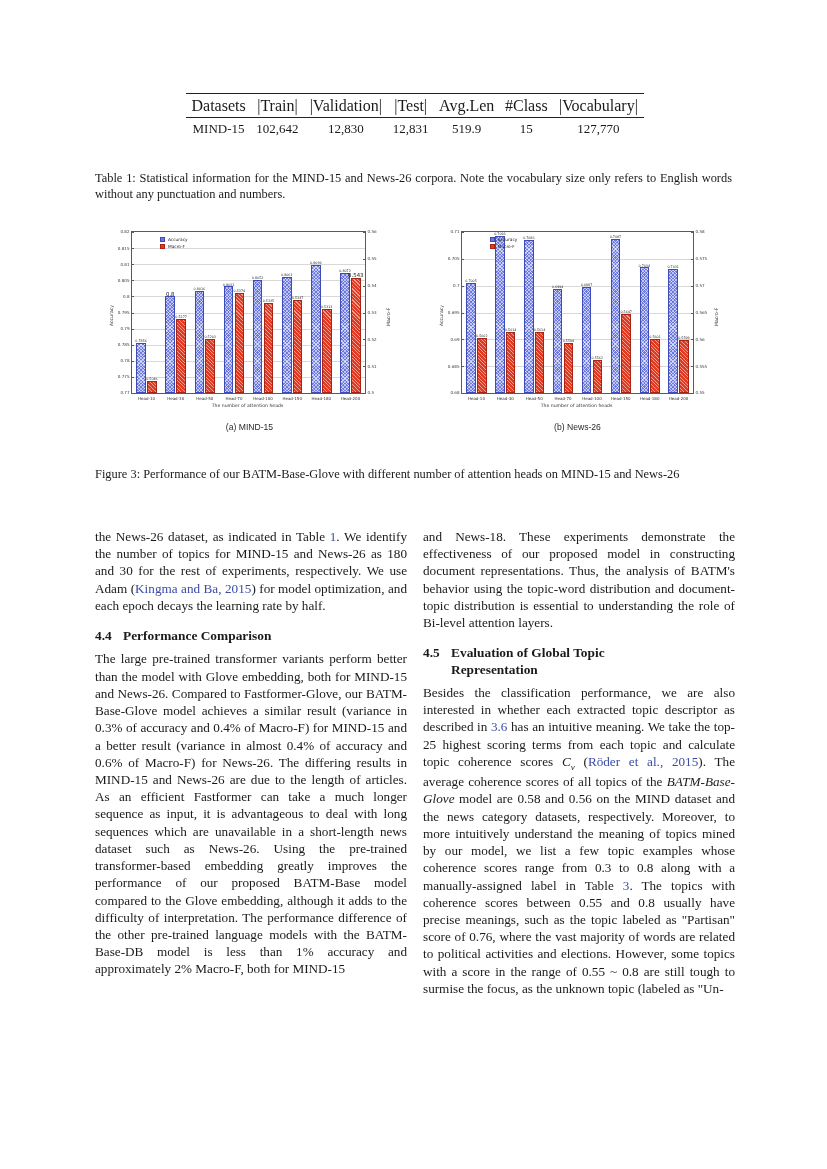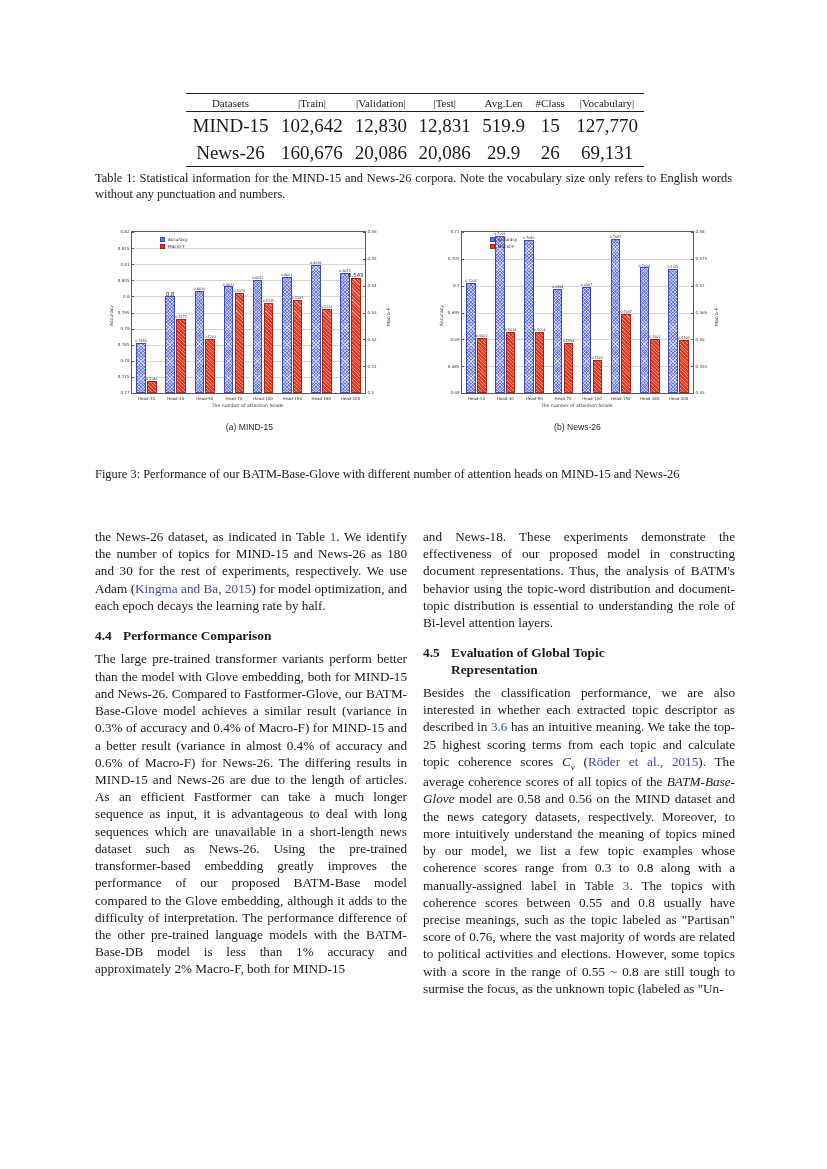--- a/index.html
+++ b/index.html
@@ -34,27 +34,27 @@
     font-size: 11.6px;
   }
   table.stat-table th,
   table.stat-table td {
     text-align: center;
     padding: 2.5px 4px;
     font-weight: normal;
     white-space: nowrap;
   }
   table.stat-table thead tr th {
-    font-size: 11px;
+    font-size: 16px;
     margin-top: 28px;
   }
   .rule-top { border-top: 1.6px solid #222; }
   .rule-mid { border-top: 0.9px solid #222; }
   .rule-bot { border-bottom: 1.6px solid #222; }
-  table.stat-table tbody td { font-size: 19px; }
+  table.stat-table tbody td { font-size: 13px; }
   .cap-table {
     position: absolute;
     left: 95px;
     top: 170px;
     width: 637px;
     font-size: 12.4px;
     line-height: 1.32;
     text-align: justify;
   }
 
@@ -254,29 +254,20 @@
       </thead>
       <tbody>
         <tr>
           <td class="rule-mid">MIND-15</td>
           <td class="rule-mid">102,642</td>
           <td class="rule-mid">12,830</td>
           <td class="rule-mid">12,831</td>
           <td class="rule-mid">519.9</td>
           <td class="rule-mid">15</td>
           <td class="rule-mid">127,770</td>
-        </tr>
-        <tr>
-          <td class="rule-bot">News-26</td>
-          <td class="rule-bot">160,676</td>
-          <td class="rule-bot">20,086</td>
-          <td class="rule-bot">20,086</td>
-          <td class="rule-bot">29.9</td>
-          <td class="rule-bot">26</td>
-          <td class="rule-bot">69,131</td>
         </tr>
       </tbody>
     </table>
   </div>
 
   <div class="cap-table">Table 1: Statistical information for the MIND-15 and News-26 corpora. Note the vocabulary size only refers to English words without any punctuation and numbers.</div>
 
   <div class="figure-area">
 
     <div class="subfig left">

